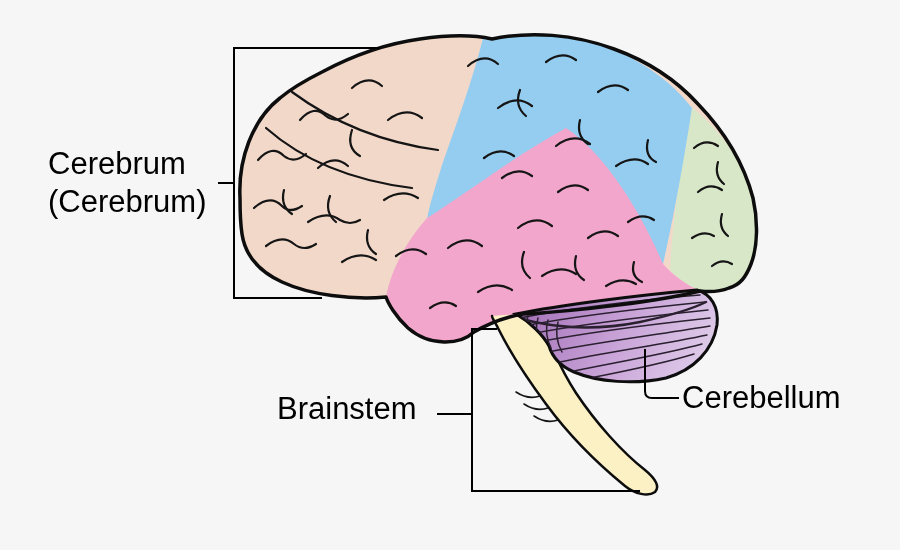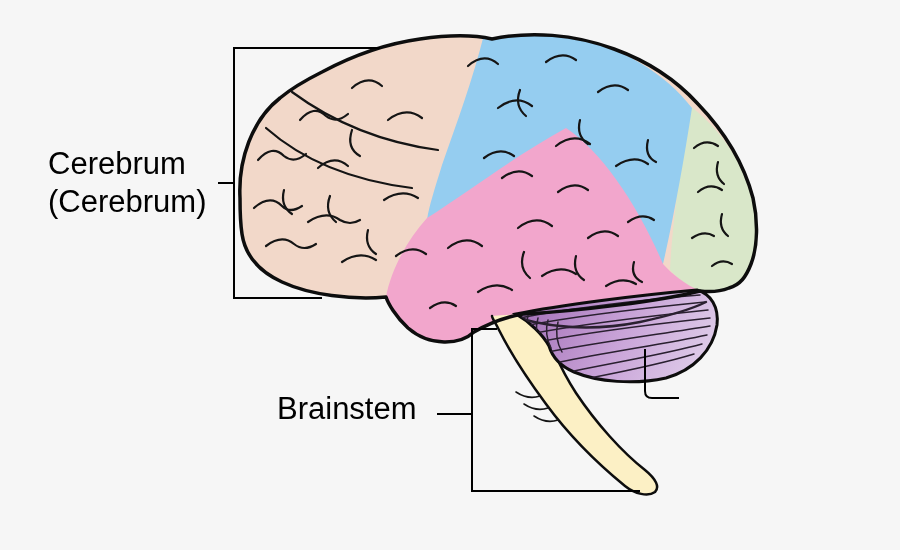--- a/index.html
+++ b/index.html
@@ -139,15 +139,16 @@
   <div class="label" id="cerebrum-label">
     <span>Cerebrum</span>
     <span>(Cerebrum)</span>
   </div>
 
   <div class="label" id="brainstem-label">
     <span>Brainstem</span>
   </div>
 
   <div class="label" id="cerebellum-label">
+    <span>Cerebellum</span>
   </div>
 
 </div>
 
 </body></html>

